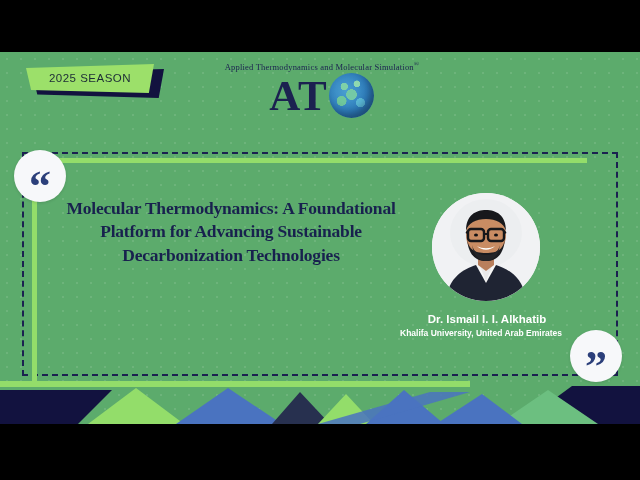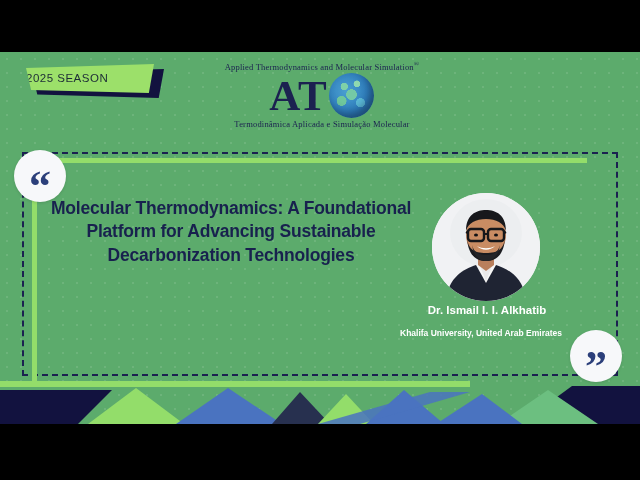--- a/index.html
+++ b/index.html
@@ -74,21 +74,21 @@
   .badge-face {
     position: absolute;
     left: 0;
     top: 0;
     width: 128px;
     height: 29px;
     background: #9ce06a;
     clip-path: polygon(0% 14%, 100% 0%, 96% 100%, 4% 90%);
     display: flex;
     align-items: center;
-    justify-content: flex-start;
+    justify-content: center;
   }
   .badge-face span {
     font-size: 11.5px;
     letter-spacing: 0.5px;
     color: #1c2b36;
     font-family: "Liberation Sans", sans-serif;
     transform: translateY(-1px);
   }
 
   
@@ -232,40 +232,40 @@
     left: 46px;
     top: 145px;
     width: 370px;
     text-align: center;
     color: #18214e;
     font-size: 17.5px;
     font-weight: 700;
     line-height: 1.34;
     letter-spacing: -0.2px;
     z-index: 20;
-    font-family: Liberation Sans, sans-serif;
+    font-family: Liberation Serif, serif;
   }
 
   
   .photo {
     position: absolute;
     left: 432px;
     top: 141px;
     width: 108px;
     height: 108px;
     border-radius: 50%;
     overflow: hidden;
     background: #f2f3f5;
     z-index: 22;
   }
   .photo .head-shot { position: absolute; inset: 0; }
   .speaker-name {
     position: absolute;
     left: 396px;
-    top: 252px;
+    top: 261px;
     width: 182px;
     text-align: center;
     color: #ffffff;
     font-size: 11.5px;
     font-weight: 700;
     z-index: 22;
   }
   .speaker-affil {
     position: absolute;
     left: 400px;
@@ -321,21 +321,20 @@
     </div>
 
     <div class="logo">
       <div class="logo-top">
         <span>Applied Thermodynamics and Molecular Simulation</span><span class="reg">®</span>
       </div>
       <div class="logo-mid">
         <span class="logo-word">AT</span>
         <span class="globe"></span>
       </div>
-      <div class="logo-bot">Termodinâmica Aplicada e Simulação Molecular</div>
     </div>
 
     <div class="frame-dashed"></div>
     <div class="accent-v"></div>
     <div class="accent-h"></div>
     <div class="accent-bot"></div>
 
     <div class="quote-circle open">
       <span class="quote-glyph">“</span>
     </div>

